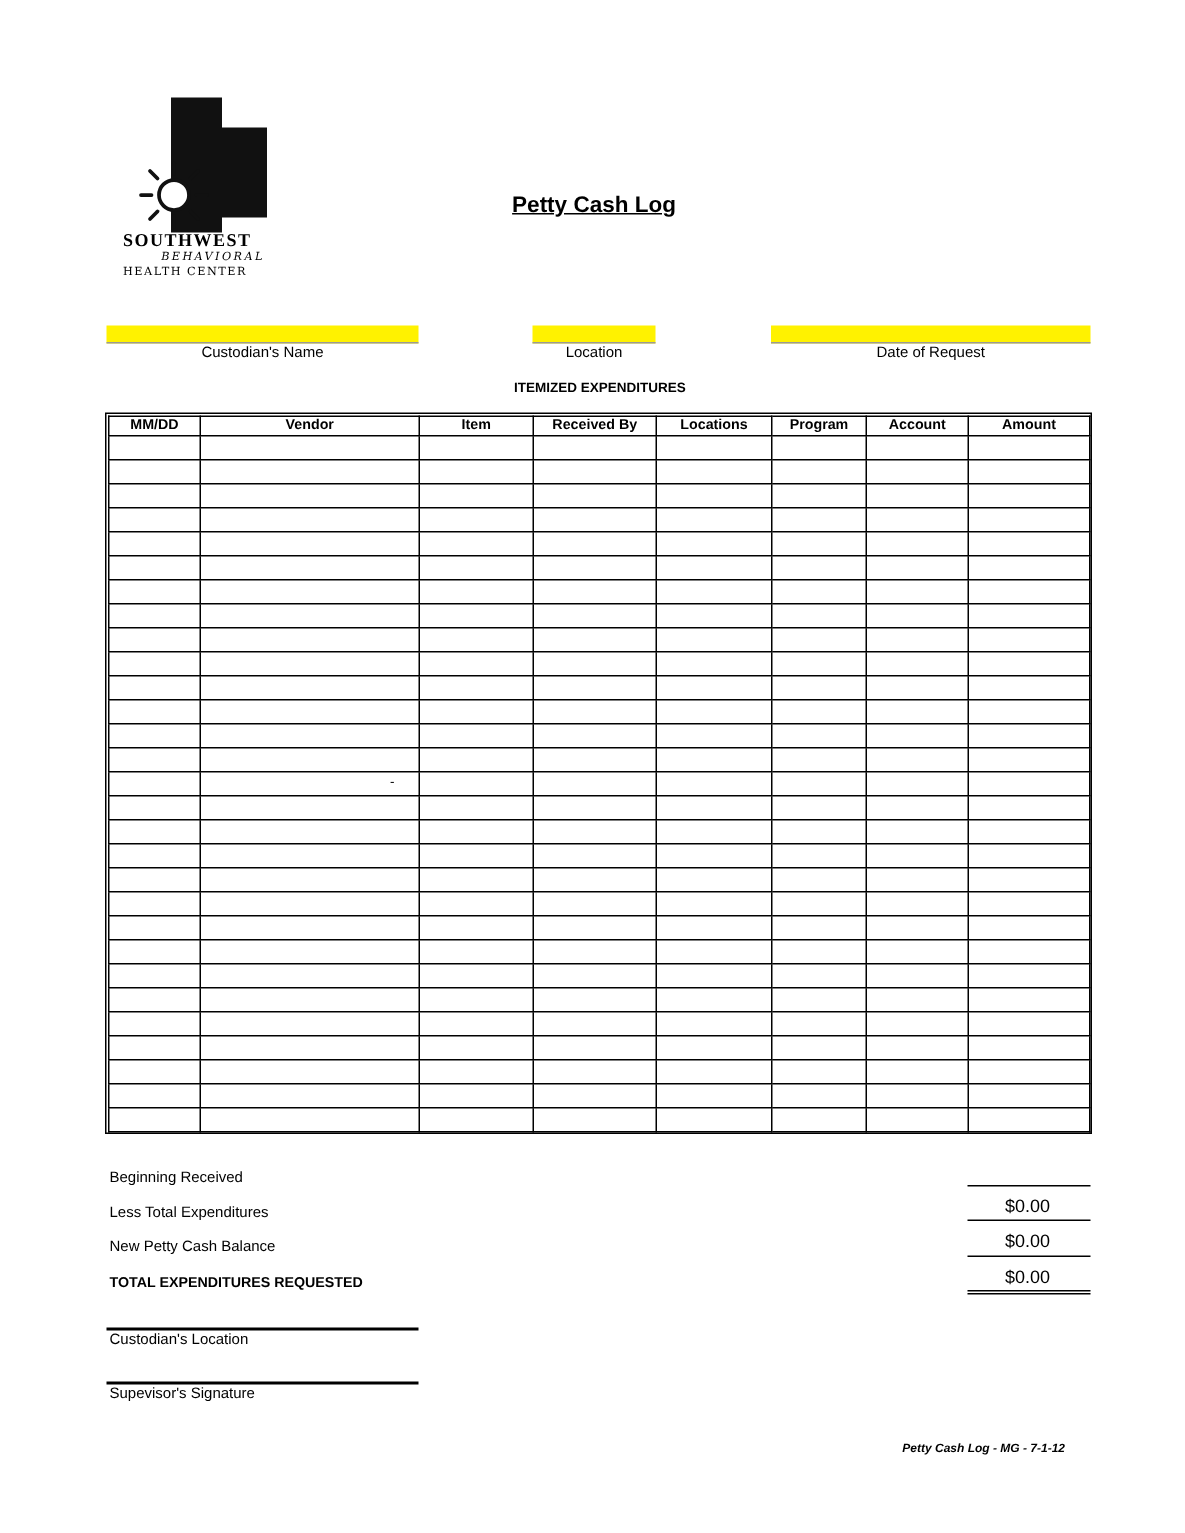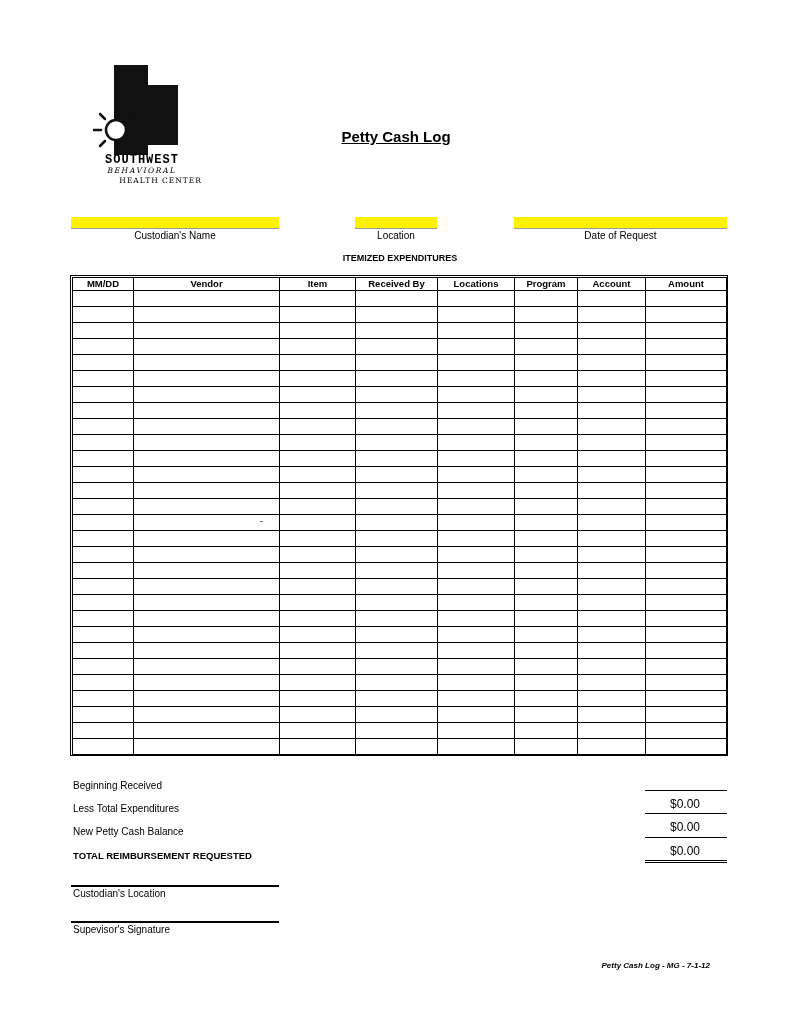--- a/index.html
+++ b/index.html
@@ -4,23 +4,23 @@
 <style>
   html, body { margin: 0; padding: 0; background: #ffffff; }
   body { width: 790px; height: 1022px; position: relative; overflow: hidden;
          font-family: "Liberation Sans", sans-serif; color: #000; }
   .abs { position: absolute; }
 
   
   .logo { left: 82px; top: 55px; width: 120px; height: 135px; }
   .logo .bldg1 { position: absolute; left: 32px; top: 10px; width: 34px; height: 90px; background: #111; }
   .logo .bldg2 { position: absolute; left: 66px; top: 30px; width: 30px; height: 60px; background: #111; }
-  .logo .t1 { position: absolute; left: 0; top: 98px; width: 120px; text-align: center; font-family: Liberation Mono, monospace; font-weight: bold; font-size: 12px; letter-spacing: 1px; }
+  .logo .t1 { position: absolute; left: 0; top: 98px; width: 120px; font-family: Liberation Serif, serif; font-weight: bold; font-size: 12px; letter-spacing: 1px; }
   .logo .t2 { position: absolute; left: 0; top: 111px; width: 120px; text-align: center; font-family: "DejaVu Serif", serif; font-size: 7.5px; letter-spacing: 1.6px; font-style: italic; }
-  .logo .t3 { position: absolute; left: 0; top: 121px; width: 120px; text-align: right; font-family: "DejaVu Serif", serif; font-size: 7.5px; letter-spacing: 1px; }
+  .logo .t3 { position: absolute; left: 0; top: 121px; width: 120px; text-align: left; font-family: "DejaVu Serif", serif; font-size: 7.5px; letter-spacing: 1px; }
 
   .title { left: 290px; top: 128px; width: 212px; text-align: center; font-weight: bold; font-size: 15px; text-decoration: underline; }
 
   .hl { background: #fff200; height: 11px; top: 217px; border-bottom: 1px solid #999; }
   .hl-label { top: 230px; font-size: 10px; text-align: center; }
   .section { left: 290px; top: 253px; width: 220px; text-align: center; font-weight: bold; font-size: 9px; }
 
   
   .tbl-wrap { left: 70px; top: 275px; width: 656px; height: 479px; border: 1px solid #000; }
   table.log { position: absolute; left: 1px; top: 1px; border-collapse: collapse; width: 654px; table-layout: fixed; }
@@ -398,21 +398,21 @@
 <div class="abs sum-line" style="top:790px;"></div>
 
 <div class="abs sum-label" style="top:803px;">Less Total Expenditures</div>
 <div class="abs sum-val" style="top:797px;">$0.00</div>
 <div class="abs sum-line" style="top:813px;"></div>
 
 <div class="abs sum-label" style="top:826px;">New Petty Cash Balance</div>
 <div class="abs sum-val" style="top:820px;">$0.00</div>
 <div class="abs sum-line" style="top:837px;"></div>
 
-<div class="abs sum-label" style="top:850px;font-weight:bold;font-size:9.5px;">TOTAL REIMBURSEMENT REQUESTED</div>
+<div class="abs sum-label" style="top:850px;font-weight:bold;font-size:9.5px;">TOTAL EXPENDITURES REQUESTED</div>
 <div class="abs sum-val" style="top:844px;">$0.00</div>
 <div class="abs sum-line" style="top:860px;border-top:3px double #000;height:0;"></div>
 
 <div class="abs sig-line" style="top:885px;"></div>
 <div class="abs sig-label" style="top:888px;">Custodian's Location</div>
 
 <div class="abs sig-line" style="top:921px;"></div>
 <div class="abs sig-label" style="top:924px;">Supevisor's Signature</div>
 
 <div class="abs footer">Petty Cash Log - MG - 7-1-12</div>

